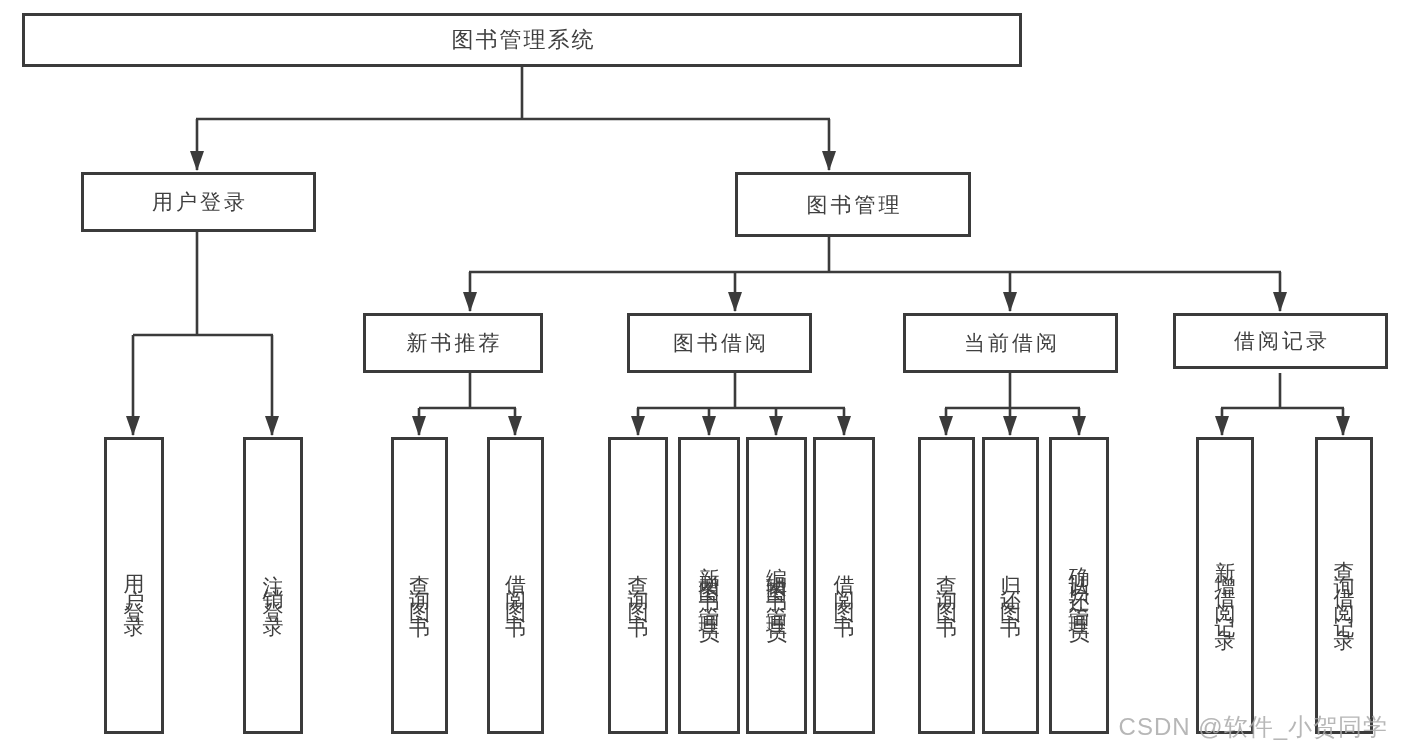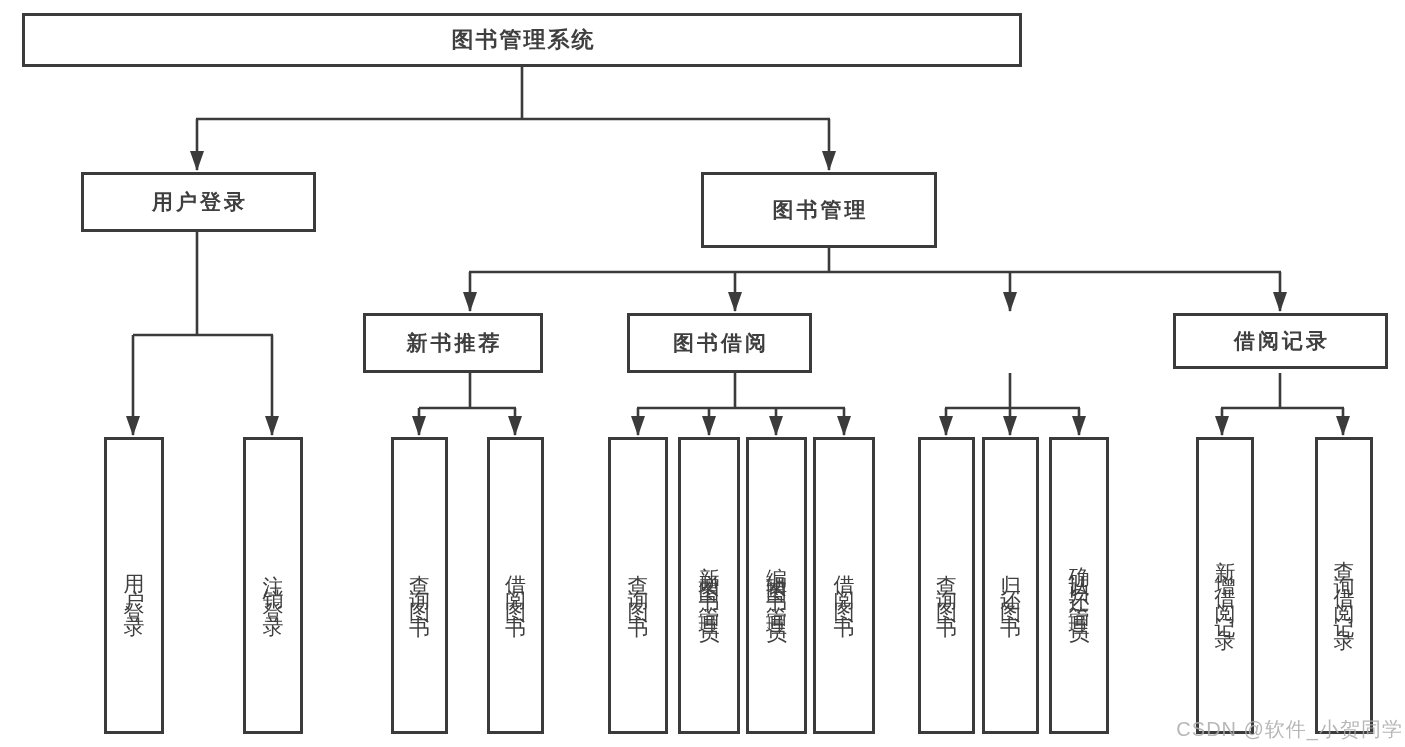--- a/index.html
+++ b/index.html
@@ -6,30 +6,30 @@
   #canvas{
     position:relative;width:1405px;height:747px;background:#ffffff;overflow:hidden;
     font-family:"Liberation Sans","DejaVu Sans",sans-serif;color:#3d3d3d;
   }
   #wires{position:absolute;left:0;top:0;width:1405px;height:747px;z-index:1;}
   .node{
     position:absolute;box-sizing:border-box;border:3px solid #3b3b3b;background:#ffffff;
     display:flex;align-items:center;justify-content:center;z-index:2;
     color:#3f3f3f;
   }
-  .horiz{font-size:21px;letter-spacing:3px;text-indent:3px;font-weight:bold;}
+  .horiz{font-size:21px;letter-spacing:3px;text-indent:3px;}
   .title{font-size:22px;letter-spacing:2px;}
   .vert{
     writing-mode:vertical-rl;text-orientation:mixed;
     font-size:21px;letter-spacing:14px;
   }
   .vert.long{letter-spacing:8px;}
   #watermark{
-    position:absolute;right:2px;bottom:4px;z-index:5;
-    font-size:20px;letter-spacing:1px;color:rgba(170,170,170,0.85);
+    position:absolute;right:17px;bottom:4px;z-index:5;
+    font-size:24px;letter-spacing:1px;color:rgba(170,170,170,0.85);
     white-space:nowrap;
   }
 </style>
 </head>
 <body>
 
 <div id="canvas">
 
   <svg id="wires" viewBox="0 0 1405 747" xmlns="http://www.w3.org/2000/svg">
     <defs>
@@ -63,24 +63,25 @@
     <line x1="946" y1="408" x2="946" y2="435" stroke="#3b3b3b" stroke-width="2.6" marker-end="url(#arw)"></line>
     <line x1="1010" y1="408" x2="1010" y2="435" stroke="#3b3b3b" stroke-width="2.6" marker-end="url(#arw)"></line>
     <line x1="1079" y1="408" x2="1079" y2="435" stroke="#3b3b3b" stroke-width="2.6" marker-end="url(#arw)"></line>
     <line x1="1222" y1="408" x2="1222" y2="435" stroke="#3b3b3b" stroke-width="2.6" marker-end="url(#arw)"></line>
     <line x1="1343" y1="408" x2="1343" y2="435" stroke="#3b3b3b" stroke-width="2.6" marker-end="url(#arw)"></line>
   </svg>
 
   <div class="node horiz title" style="left:22px;top:13px;width:1000px;height:54px">图书管理系统</div>
 
   <div class="node horiz" style="left:81px;top:172px;width:235px;height:60px">用户登录</div>
-  <div class="node horiz" style="left:701px;top:172px;width:236px;height:76px">图书管理</div>
+  <div class="node horiz" style="left:735px;top:172px;width:236px;height:65px">图书管理</div>
 
   <div class="node horiz" style="left:363px;top:313px;width:180px;height:60px">新书推荐</div>
   <div class="node horiz" style="left:627px;top:313px;width:185px;height:60px">图书借阅</div>
+  <div class="node horiz" style="left:903px;top:313px;width:215px;height:60px">当前借阅</div>
   <div class="node horiz" style="left:1173px;top:313px;width:215px;height:56px">借阅记录</div>
 
   <div class="node vert" style="left:104px;top:437px;width:60px;height:297px">用户登录</div>
   <div class="node vert" style="left:243px;top:437px;width:60px;height:297px">注销登录</div>
 
   <div class="node vert" style="left:391px;top:437px;width:57px;height:297px">查询图书</div>
   <div class="node vert" style="left:487px;top:437px;width:57px;height:297px">借阅图书</div>
 
   <div class="node vert" style="left:608px;top:437px;width:60px;height:297px">查询图书</div>
   <div class="node vert long" style="left:678px;top:437px;width:62px;height:297px">新增图书（管理员）</div>

